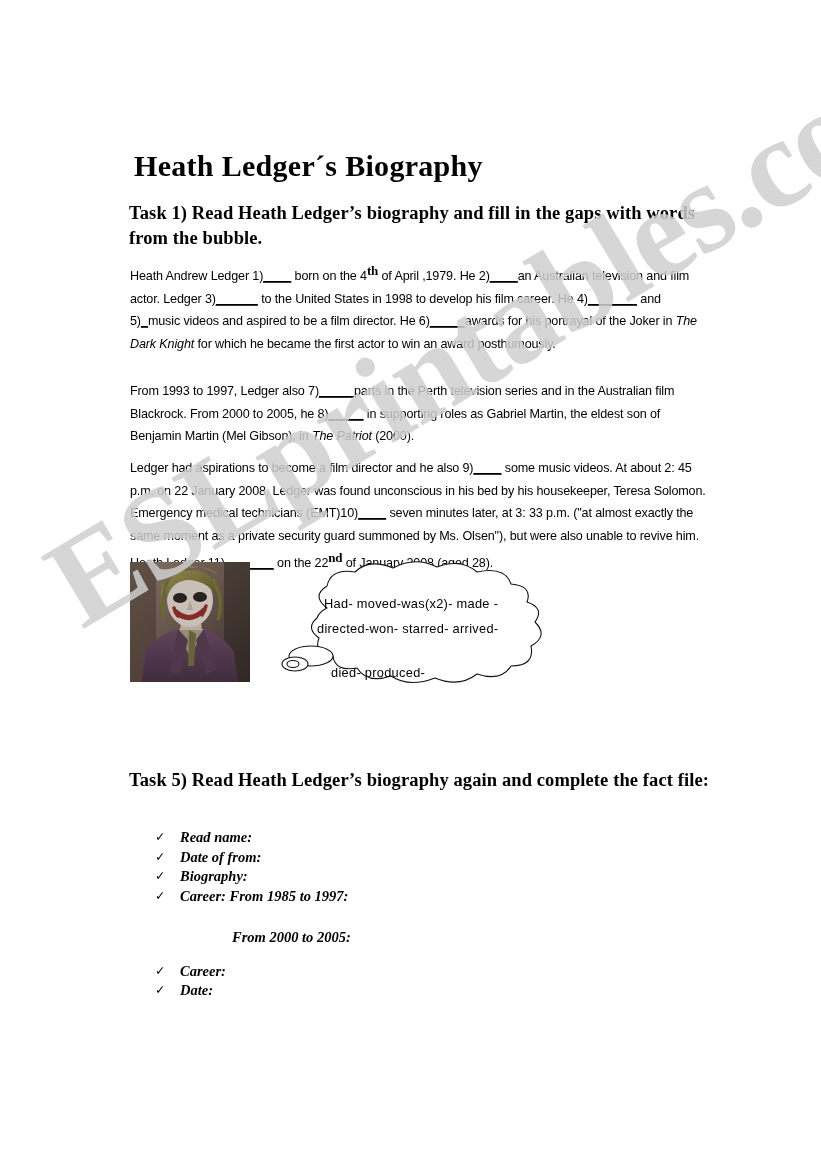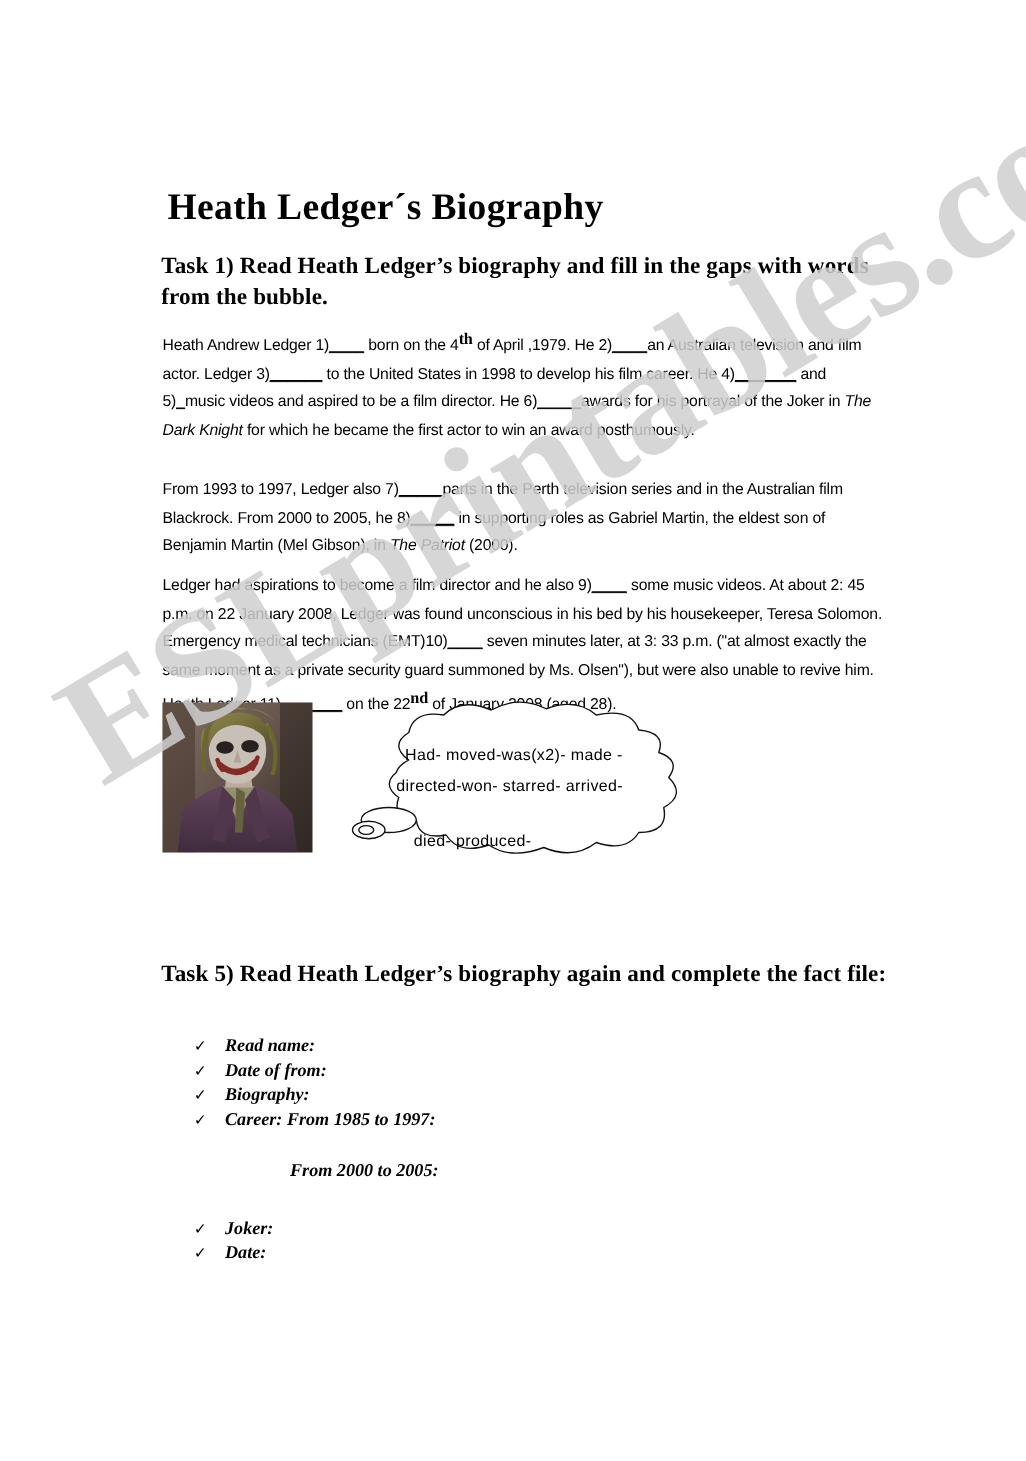--- a/index.html
+++ b/index.html
@@ -163,21 +163,21 @@
     font-size: 12.5px;
   }
   .fact-sub {
     font-family: "Liberation Serif", serif;
     font-weight: bold;
     font-style: italic;
     font-size: 14.5px;
     line-height: 19.5px;
     padding-left: 80px;
     margin-top: 22px;
-    margin-bottom: 26px;
+    margin-bottom: 14px;
     white-space: nowrap;
   }
 </style>
 </head>
 <body>
 
 <div id="page">
 
   <div class="title">Heath Ledger´s Biography</div>
 
@@ -294,21 +294,21 @@
       <span class="check">✓</span>
       <span>Biography:</span>
     </div>
     <div class="fact-item">
       <span class="check">✓</span>
       <span>Career: From 1985 to 1997:</span>
     </div>
     <div class="fact-sub">From 2000 to  2005:</div>
     <div class="fact-item">
       <span class="check">✓</span>
-      <span>Joker:</span>
+      <span>Career:</span>
     </div>
     <div class="fact-item">
       <span class="check">✓</span>
       <span>Date:</span>
     </div>
   </div>
 
 </div>
 
 <div id="watermark">

